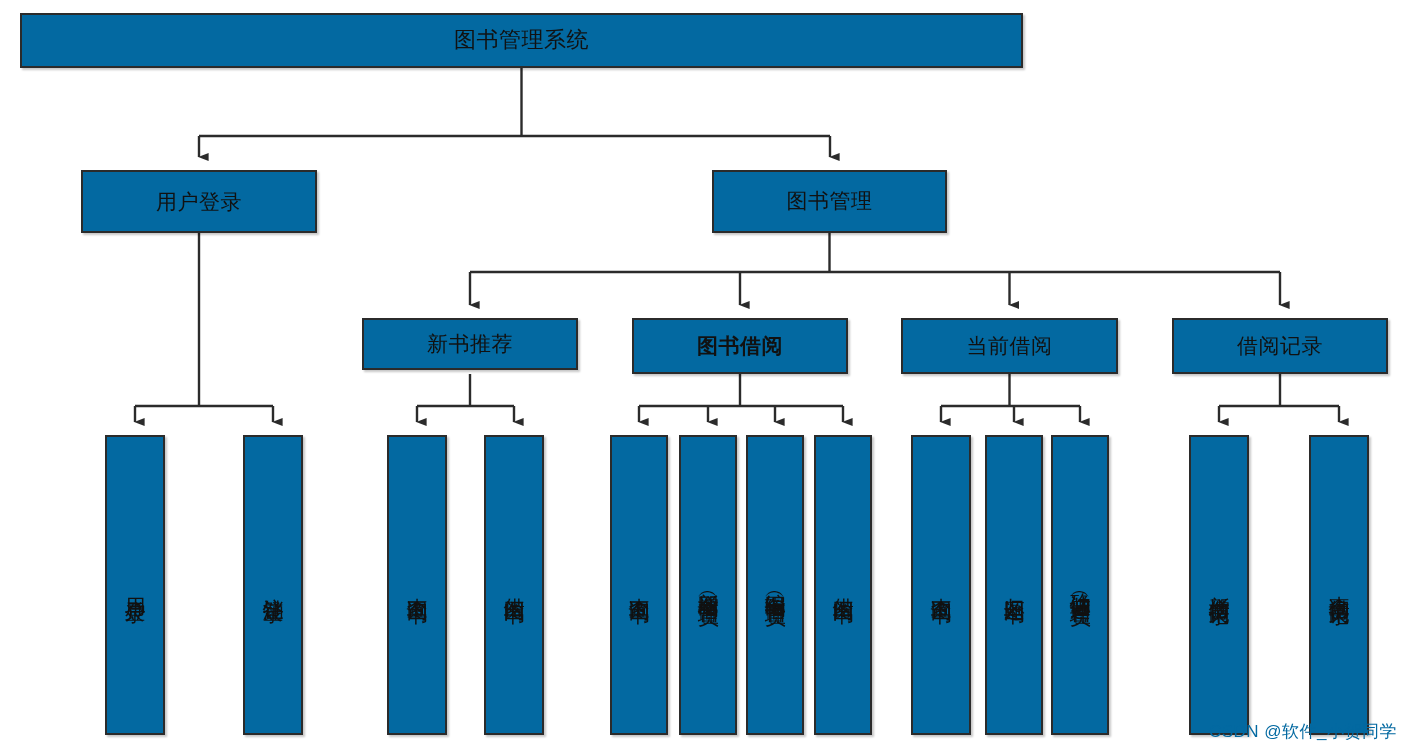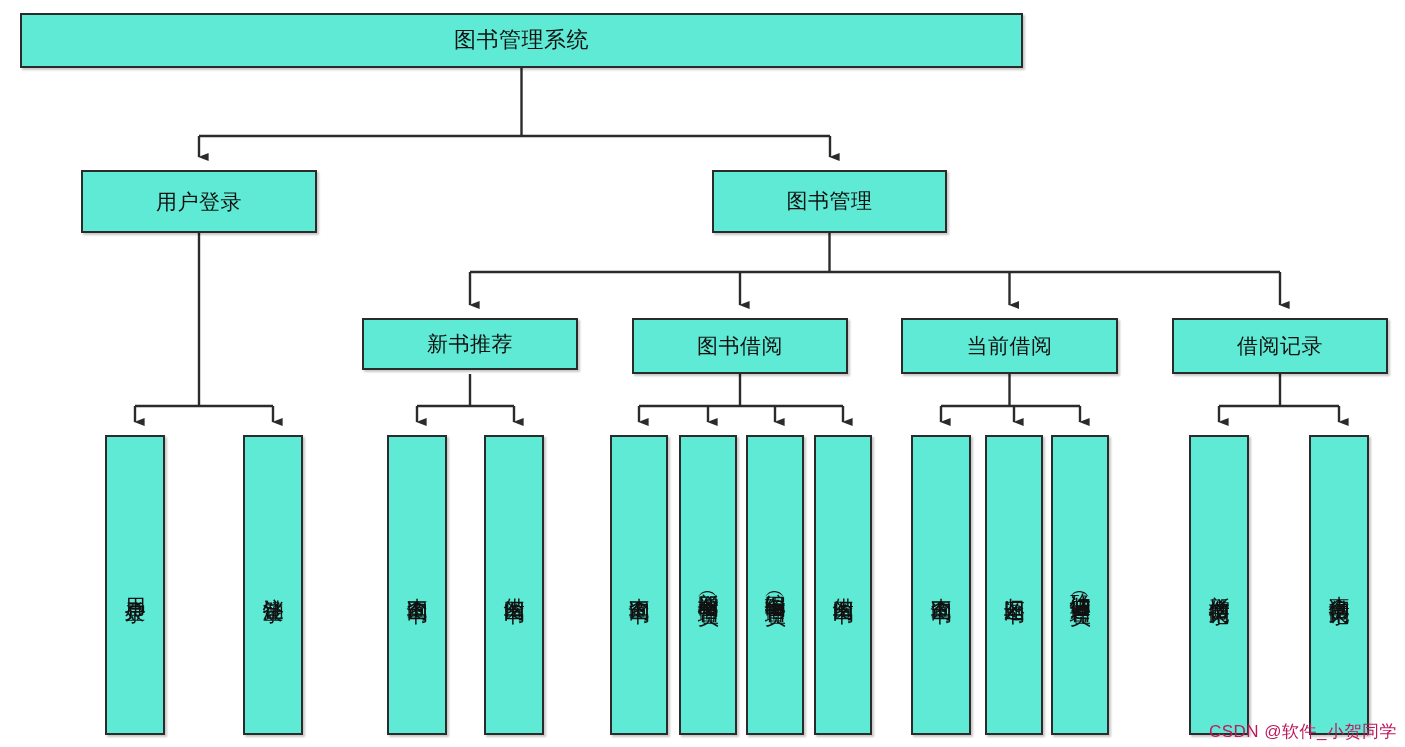--- a/index.html
+++ b/index.html
@@ -21,21 +21,21 @@
     position: absolute;
     left: 0;
     top: 0;
     width: 1405px;
     height: 747px;
     pointer-events: none;
   }
   .node {
     position: absolute;
     box-sizing: border-box;
-    background: #5eead4;
+    background: #0369a1;
     border: 2px solid #2b2b2b;
     box-shadow: 2px 2px 2px rgba(0,0,0,0.22);
     display: flex;
     align-items: center;
     justify-content: center;
     color: #111111;
   }
   .node .label {
     text-align: center;
     line-height: 1.12;
@@ -61,21 +61,21 @@
     line-height: 1.35;
     letter-spacing: 2px;
     white-space: normal;
     max-height: 100%;
   }
   .watermark {
     position: absolute;
     right: 8px;
     bottom: 4px;
     font-size: 17px;
-    color: #be185d;
+    color: #0369a1;
     letter-spacing: 0.5px;
     white-space: nowrap;
     z-index: 5;
   }
 </style>
 </head>
 <body>
 
 <div id="canvas">
 
@@ -136,21 +136,21 @@
   <div class="node h" style="left:81px; top:170px; width:236px; height:63px;">
     <span class="label">用户登录</span>
   </div>
   <div class="node h" style="left:712px; top:170px; width:235px; height:63px;font-family:Liberation Serif, serif;">
     <span class="label">图书管理</span>
   </div>
 
   <div class="node h" style="left:362px; top:318px; width:216px; height:52px;">
     <span class="label">新书推荐</span>
   </div>
-  <div class="node h" style="left:632px; top:318px; width:216px; height:56px;">
+  <div class="node h" style="left:632px; top:318px; width:216px; height:56px;font-weight:bold;">
     <span class="label">图书借阅</span>
   </div>
   <div class="node h" style="left:901px; top:318px; width:217px; height:56px;">
     <span class="label">当前借阅</span>
   </div>
   <div class="node h" style="left:1172px; top:318px; width:216px; height:56px;">
     <span class="label">借阅记录</span>
   </div>
 
   <div class="node v" style="left:105px; top:435px; width:60px; height:300px;">

